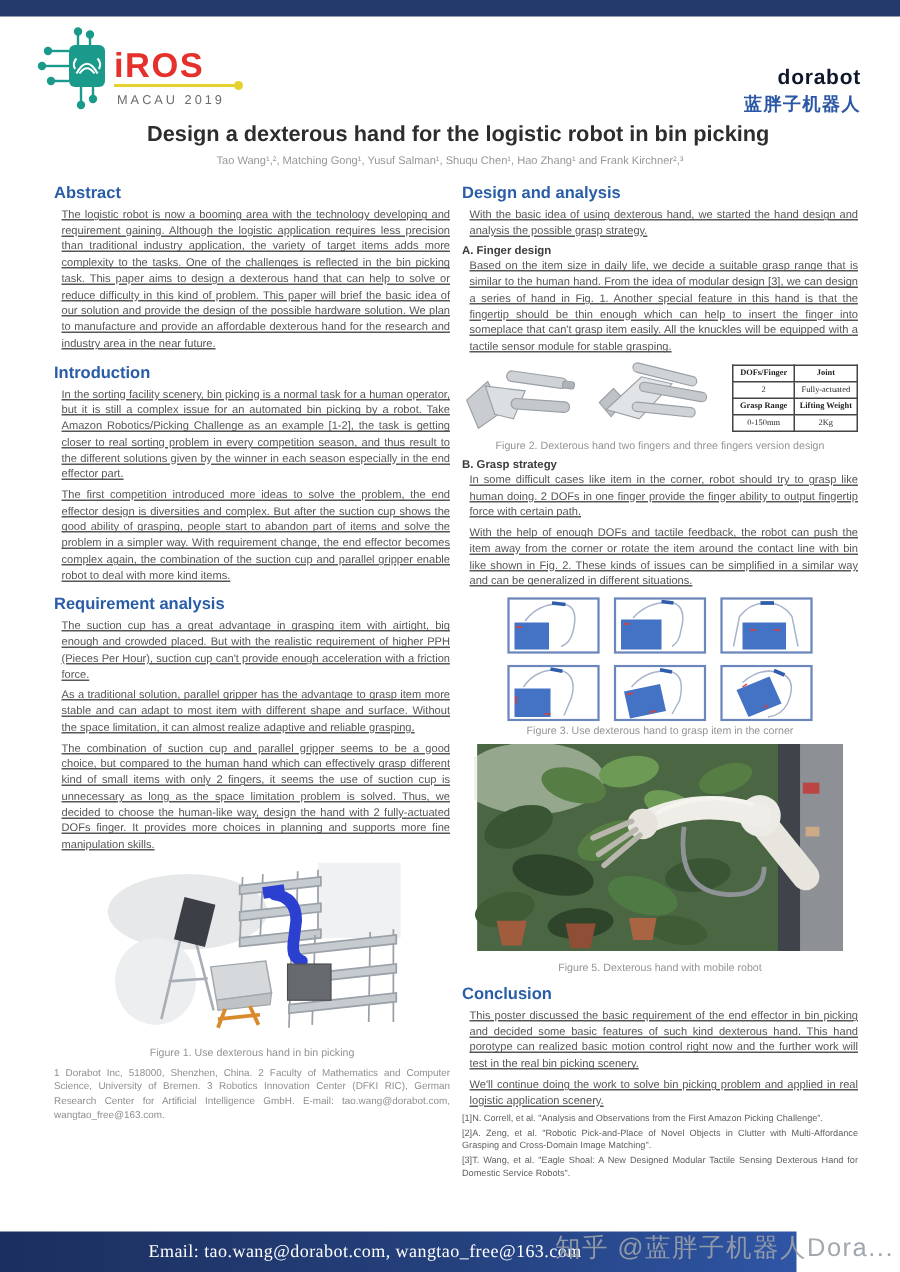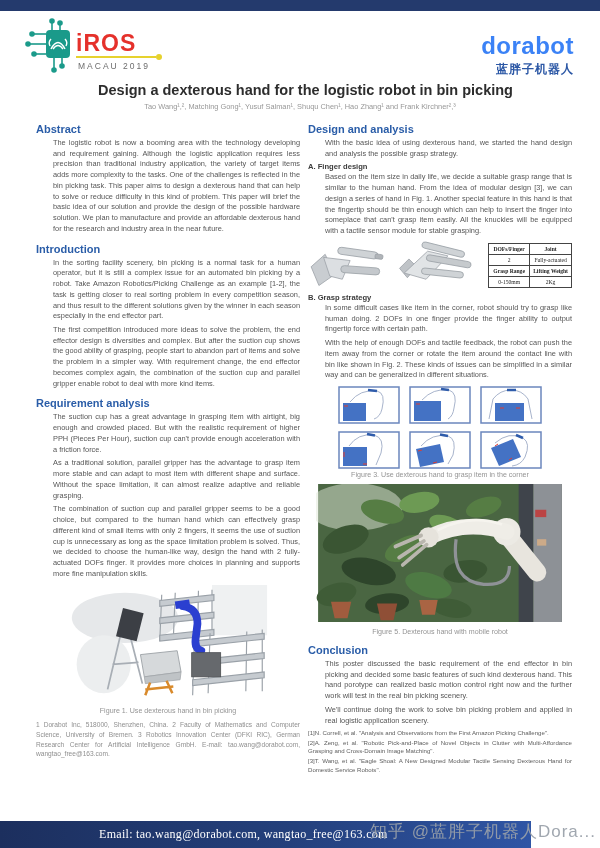--- a/index.html
+++ b/index.html
@@ -4,30 +4,30 @@
 <style>
   html,body{margin:0;padding:0;}
   body{
     width:600px;height:848px;position:relative;overflow:hidden;
     background:#ffffff;font-family:"Liberation Sans", sans-serif;color:#555;
   }
   .topbar{height:11px;background:#243a6d;}
   
   .header{display:flex;justify-content:space-between;align-items:flex-end;padding:5px 26px 0 24px;height:62px;gap:32px;}
   .dorabot{ text-align:right;margin-top:10px;}
-  .dorabot-en{font-size:24px;font-weight:bold;color:#3b82f6;letter-spacing:0.5px;line-height:1;}
+  .dorabot-en{font-size:14px;font-weight:bold;color:#0f172a;letter-spacing:0.5px;line-height:1;}
   .dorabot-cn{font-size:12px;font-weight:bold;color:#2b57a5;letter-spacing:1px;margin-top:3px;}
   .title{ text-align:center;font-size:14.5px;font-weight:bold;color:#2d2d2d;margin-top:4px;padding-left:11px;}
   .authors{text-align:center;font-size:7.4px;color:#979797;margin-top:4px;}
   
   .columns{display:flex;gap:8px;padding:4px 28px 0 36px;}
   .col{flex:1;min-width:0;}
   h2{font-size:11px;font-weight:bold;color:#2a5da8;margin:8px 0 3px 0;}
   .sub{font-size:7.6px;font-weight:bold;color:#3c3c3c;margin:2px 0 1px 0;}
-  p.body{font-size:7.4px;line-height:1.45;text-align:justify;color:#565656;margin:0 0 3px 17px;}
+  p.body{font-size:7.4px;line-height:1.45;text-align:justify;color:#565656;margin:0 0 3px 5px;text-decoration:underline;}
   .caption{font-size:7.1px;color:#949494;text-align:center;margin:2px 0 4px 0;}
   .affil{font-size:6.6px;color:#8f8f8f;line-height:1.45;text-align:justify;margin-top:5px;}
   
   .fig1wrap{text-align:center;margin-top:6px;}
   
   .fig2row{display:flex;align-items:center;justify-content:space-between;gap:4px;margin-top:4px;}
   table.spec{border-collapse:collapse;font-family:"Liberation Serif", serif;font-size:5.6px;color:#222;}
   table.spec td{border:0.7px solid #444;padding:2px 3px;text-align:center;min-width:34px;}
   table.spec td.head{font-weight:bold;}
   
@@ -187,20 +187,21 @@
             <td class="head">Grasp Range</td>
             <td class="head">Lifting Weight</td>
           </tr>
           <tr>
             <td>0-150mm</td>
             <td>2Kg</td>
           </tr>
         </tbody>
           </table>
       </div>
+      <div class="caption">Figure 2. Dexterous hand two fingers and three fingers version design</div>
 
       <div class="sub">B. Grasp strategy</div>
       <p class="body">In some difficult cases like item in the corner, robot should try to grasp like human doing. 2 DOFs in one finger provide the finger ability to output fingertip force with certain path.</p>
       <p class="body">With the help of enough DOFs and tactile feedback, the robot can push the item away from the corner or rotate the item around the contact line with bin like shown in Fig. 2. These kinds of issues can be simplified in a similar way and can be generalized in different situations.</p>
 
       <div class="fig3grid">
         <svg class="fig3cell" viewBox="0 0 124 76">
           <rect x="2" y="2" width="120" height="72" fill="#fff" stroke="#6b86bd" stroke-width="3"></rect>
           <rect x="10" y="34" width="46" height="36" fill="#4472c4"></rect>
           <path d="M24,32 Q44,6 78,10 Q96,14 88,46 Q84,62 72,66" stroke="#a8b4cc" stroke-width="2" fill="none"></path>

